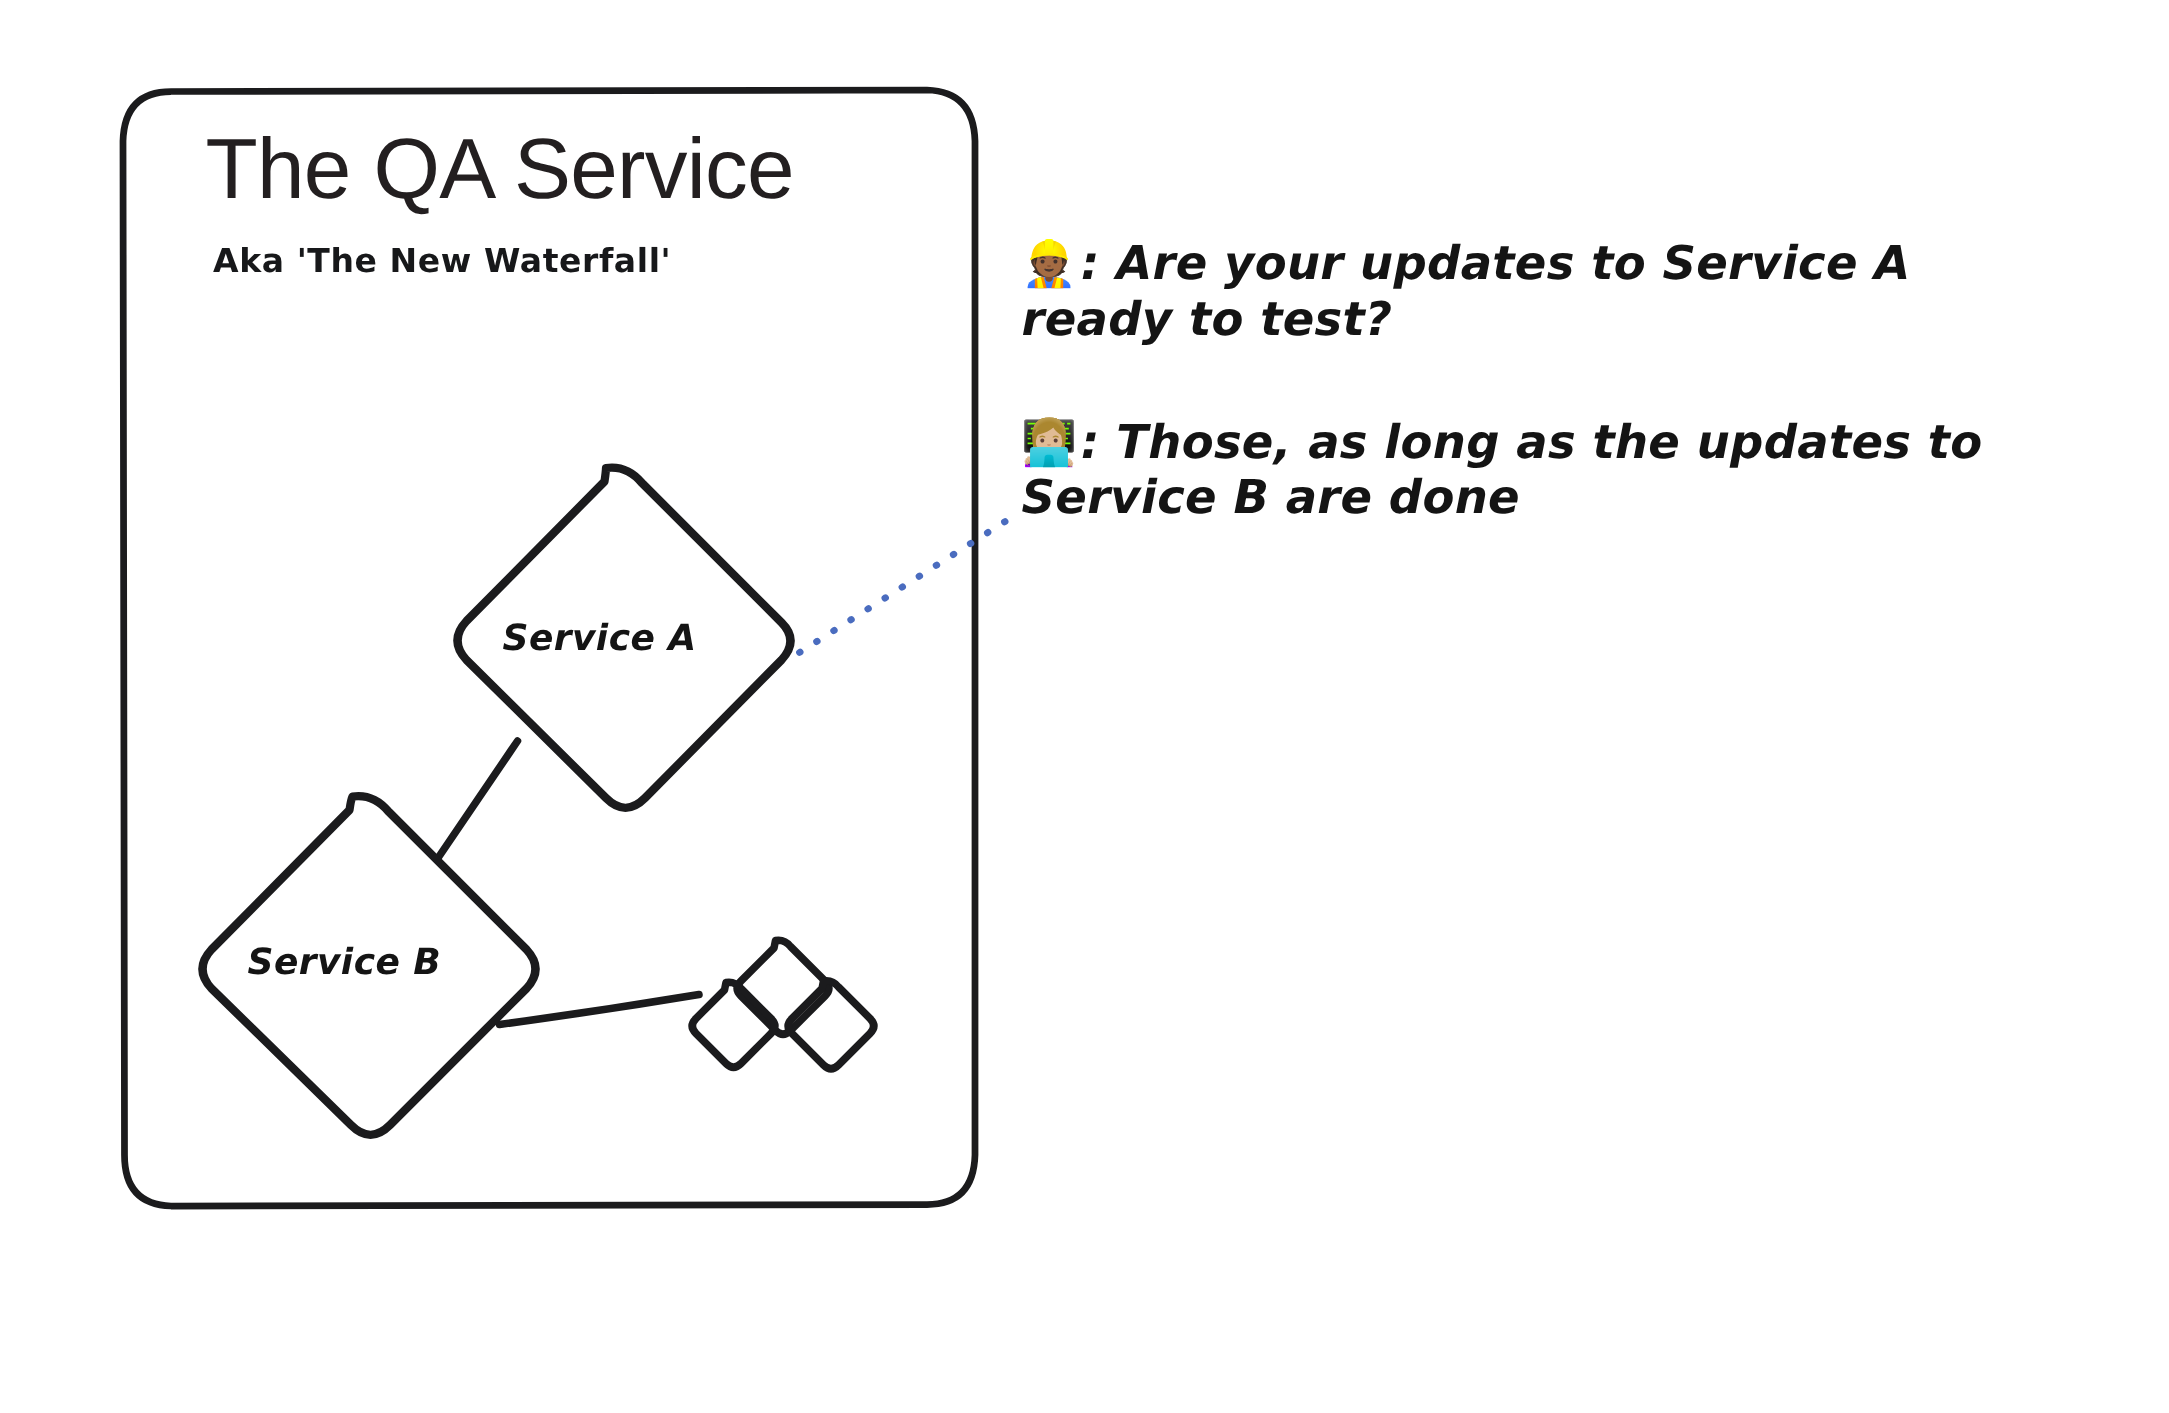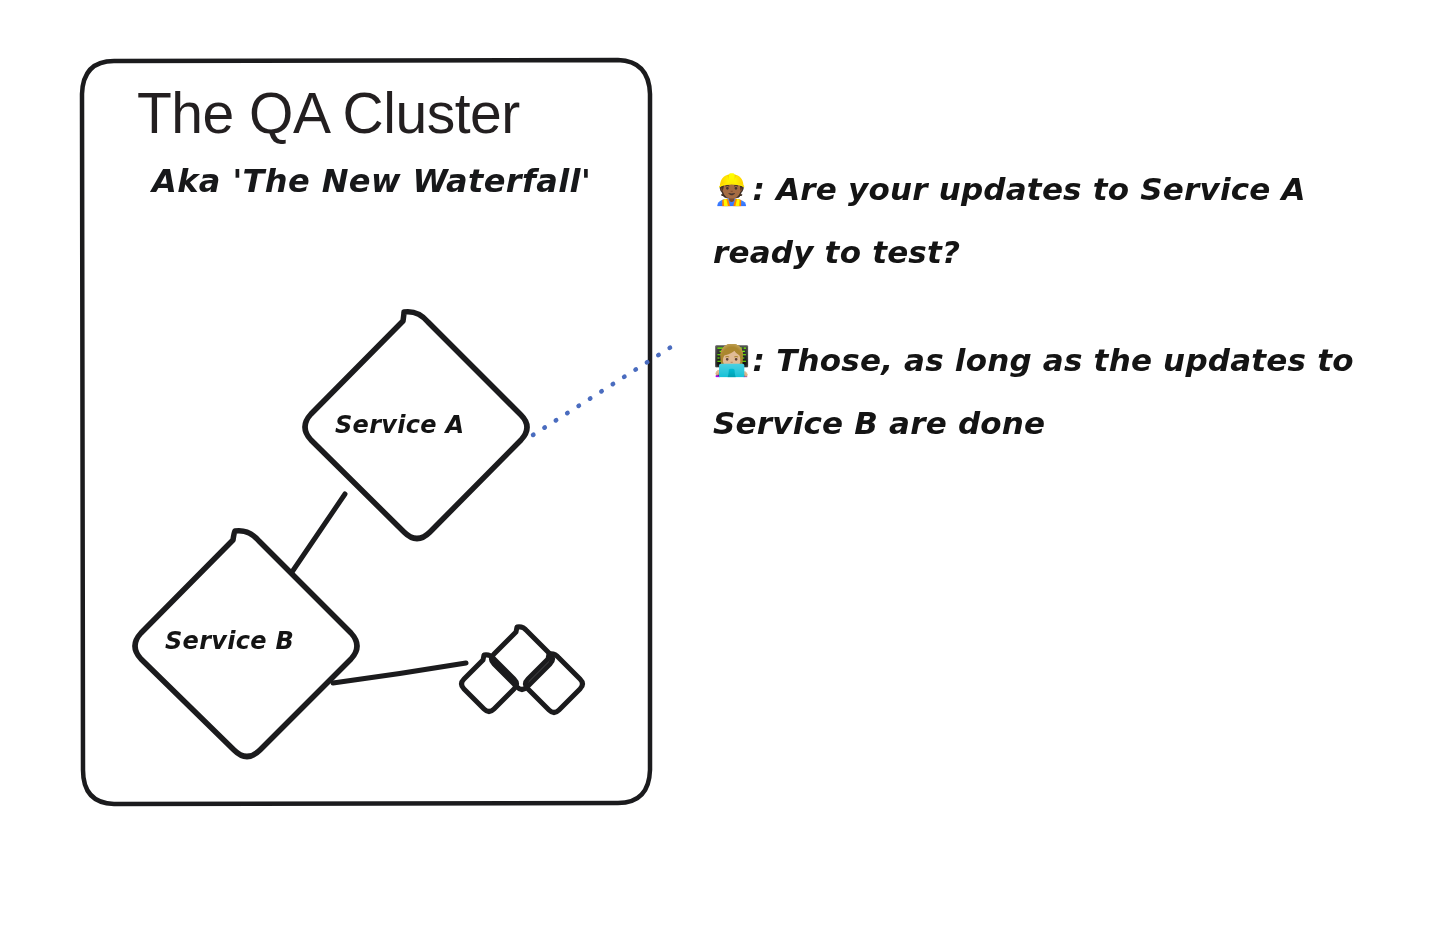--- a/index.html
+++ b/index.html
@@ -46,26 +46,25 @@
     font-family: "Liberation Sans", sans-serif;
     font-size: 57px;
     font-weight: 400;
     letter-spacing: -0.5px;
     color: #231f20;
     white-space: nowrap;
     line-height: 1.05;
   }
   #card-subtitle {
     position: absolute;
-    left: 72px;
+    left: 62px;
     top: 104px;
     font-family: "DejaVu Sans", sans-serif;
-    font-size: 32px;
+    font-size: 22px;
     font-weight: 600;
-    font-style: italic;
     letter-spacing: 0.4px;
     color: #17181a;
     white-space: nowrap;
   }
 
   
   #diagram-svg {
     position: absolute;
     left: 0;
     top: 0;
@@ -100,24 +99,23 @@
     left: 681px;
     top: 158px;
     width: 700px;
   }
   .message {
     font-family: "DejaVu Sans", sans-serif;
     font-size: 31px;
     font-weight: 600;
     font-style: italic;
     color: #141414;
-    line-height: 62px;
+    line-height: 36px;
     letter-spacing: 0.2px;
     margin-bottom: 46px;
-    margin-left: 32px;
   }
   .message:last-child { margin-bottom: 0; }
   .speaker-emoji {
     font-family: "DejaVu Sans", sans-serif;
     font-style: normal;
     font-size: 30px;
     margin-right: 2px;
   }
   .msg-text { font-style: italic; }
 </style>
@@ -132,21 +130,21 @@
                L 538 2
                Q 569 3 570 36
                L 570 712
                Q 569 745 538 745
                L 34 746
                Q 3 745 3 712
                L 2 36
                Q 3 3 34 3 Z" fill="#ffffff" stroke="#1b1b1d" stroke-width="4.5" stroke-linejoin="round" stroke-linecap="round"></path>
     </svg>
 
-    <div id="card-title">The QA Cluster</div>
+    <div id="card-title">The QA Service</div>
     <div id="card-subtitle">Aka 'The New Waterfall'</div>
   </div>
 
   <svg id="diagram-svg" viewBox="0 0 1446 942">
 
     <path class="ink" d="M 345 494 Q 322 528 292 572" stroke-width="5"></path>
 
     <path class="ink" d="M 333 683 Q 400 674 466 663" stroke-width="5"></path>
 
     <path class="ink" d="M 404 312

